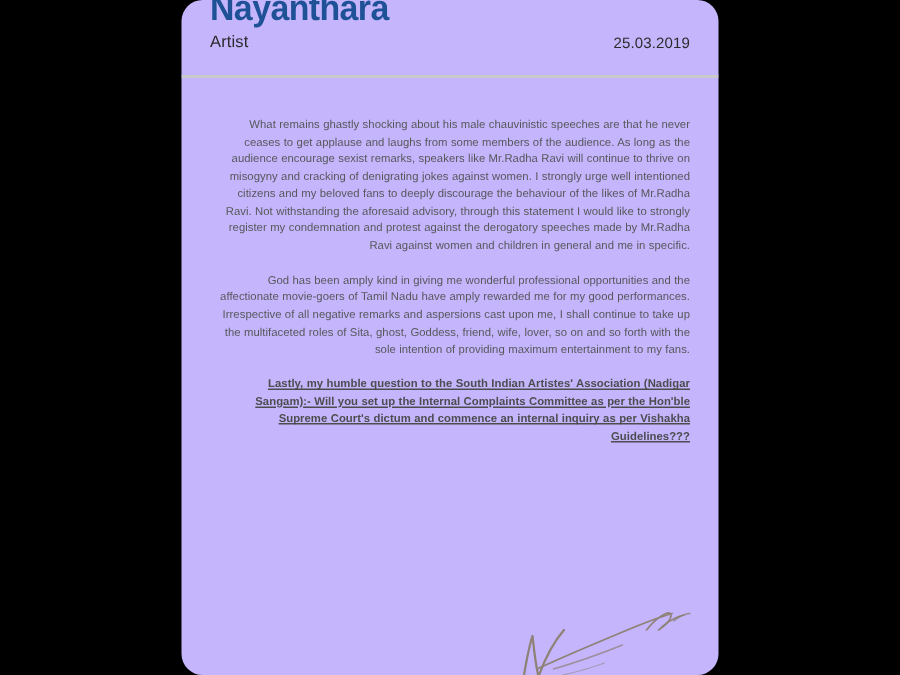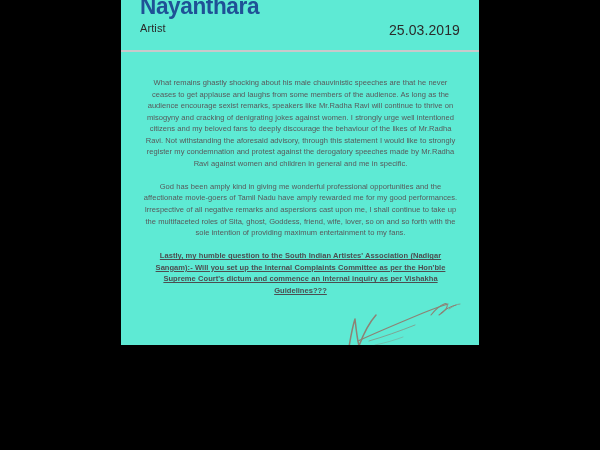--- a/index.html
+++ b/index.html
@@ -22,24 +22,25 @@
     height: 450px;
     background: #000000;
   }
 
   
   .page {
     position: absolute;
     left: 121px;
     top: 0;
     width: 358px;
-    height: 345px;
-    background: #5eead4;
+    height: 450px;
+    background: #c4b5fd;
     box-sizing: border-box;
     overflow: hidden;
+    border-radius: 14px;
   }
 
   
   .letterhead {
     position: relative;
     padding: 0 19px;
     height: 50px;
     box-sizing: border-box;
   }
   .brand-name {
@@ -64,21 +65,21 @@
     font-size: 11px;
     font-weight: normal;
     line-height: 15px;
     letter-spacing: 0.1px;
   }
   .letter-date {
     position: absolute;
     right: 19px;
     top: 25px;
     color: #2b2b2b;
-    font-size: 14px;
+    font-size: 10px;
     line-height: 10px;
     letter-spacing: 0.1px;
     white-space: nowrap;
   }
 
   .divider {
     position: absolute;
     left: 0;
     top: 50px;
     width: 358px;
@@ -93,21 +94,21 @@
     top: 52px;
     width: 358px;
     padding: 25px 19px 0 20px;
     box-sizing: border-box;
   }
   .para {
     color: #58585a;
     font-size: 7.55px;
     line-height: 11.55px;
     margin: 0 0 11.5px 0;
-    text-align: center;
+    text-align: right;
     letter-spacing: 0.02px;
     word-spacing: 0.15px;
   }
   .para.bold {
     font-weight: bold;
     color: #4d4d50;
     text-decoration: underline;
   }
   .para.tight {
     margin-bottom: 0;

